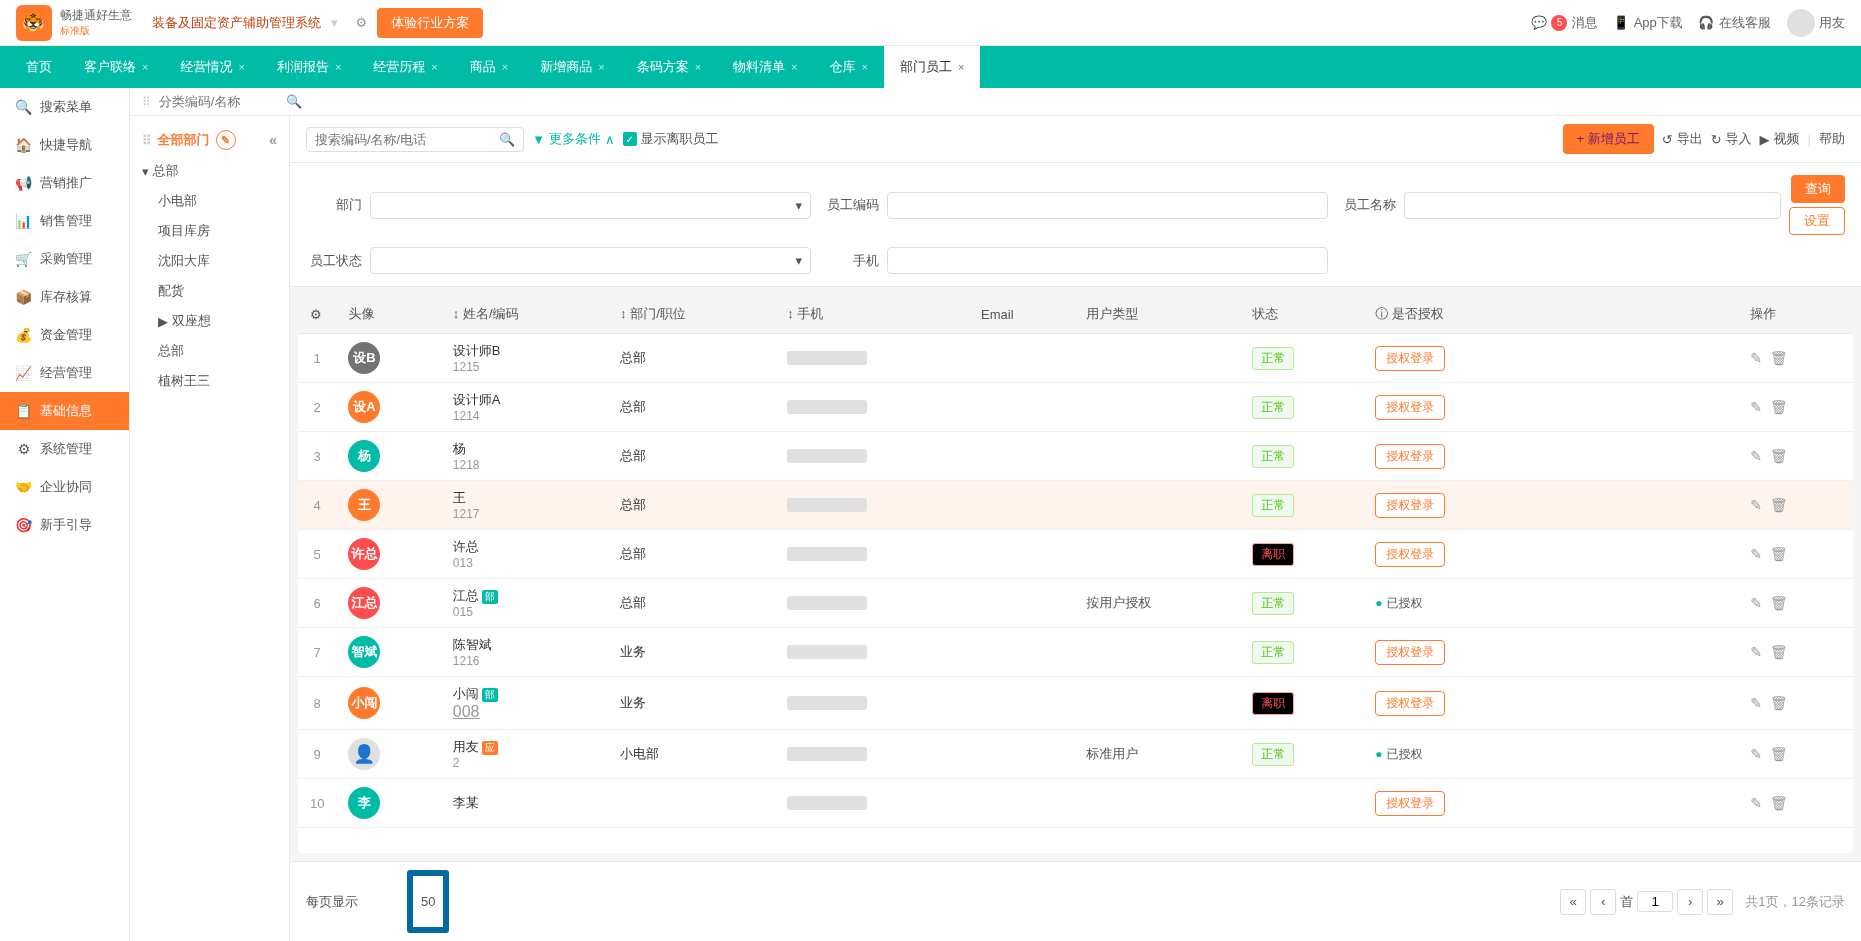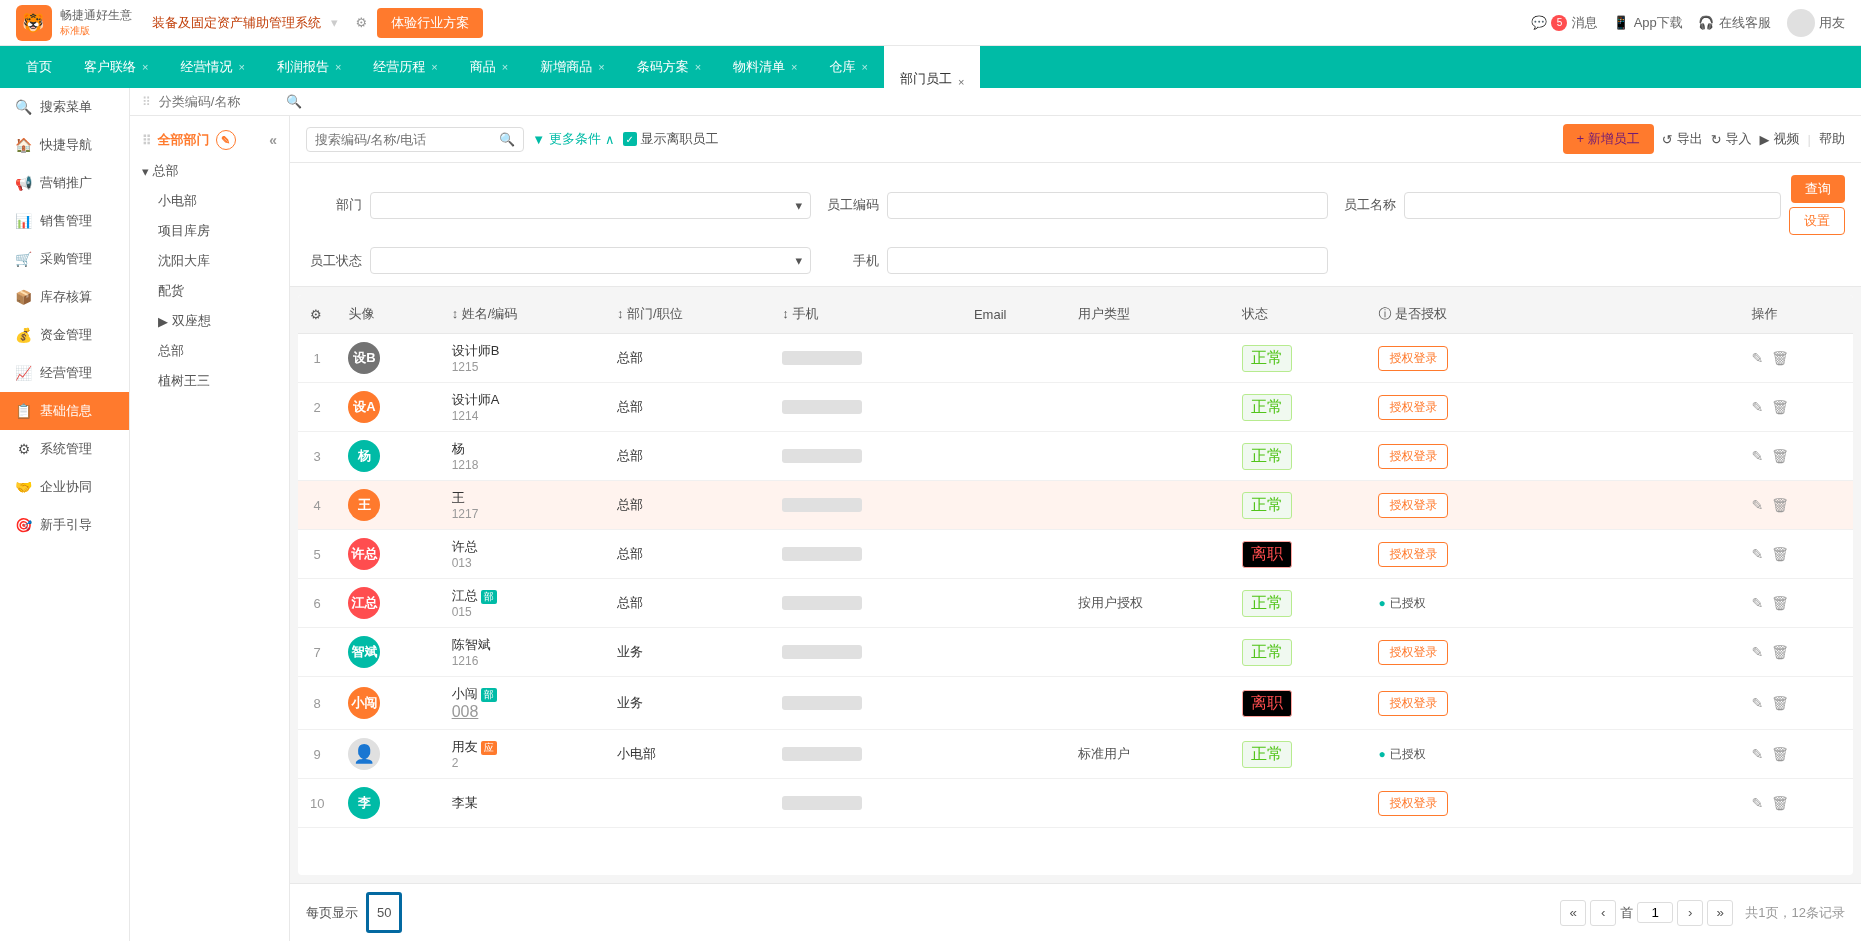--- a/index.html
+++ b/index.html
@@ -26,21 +26,21 @@
     
     .nav-tabs {
       background: #00bba6; display: flex; align-items: center;
       height: 42px; padding: 0 0 0 10px; overflow-x: auto;
     }
     .nav-tab {
       color: #fff; padding: 0 16px; height: 42px; display: flex;
       align-items: center; cursor: pointer; white-space: nowrap;
       font-size: 13px; gap: 6px; position: relative;
     }
-    .nav-tab.active { background: #fff; color: #333; align-items: flex-end; }
+    .nav-tab.active { background: #fff; color: #333; }
     .nav-tab .close-x { font-size: 11px; opacity: 0.7; }
     .nav-tab.active .close-x { color: #333; }
 
     
     .main-layout { display: flex; height: calc(941px - 88px); }
 
     
     .sidebar { width: 130px; background: #fff; border-right: 1px solid #e8e8e8; overflow-y: auto; flex-shrink: 0; }
     .sidebar-menu-item {
       display: flex; align-items: center; padding: 10px 16px;
@@ -91,38 +91,38 @@
     .reset-btn { background: #fff; color: #ff7a2d; border: 1px solid #ff7a2d; border-radius: 4px; padding: 4px 14px; cursor: pointer; font-size: 13px; }
 
     
     .table-area { flex: 1; overflow-y: auto; background: #fff; margin: 8px; border-radius: 4px; }
     table { width: 100%; border-collapse: collapse; font-size: 13px; }
     thead tr { background: #f5f5f5; }
     th { padding: 10px 12px; text-align: left; color: #555; font-weight: normal; border-bottom: 1px solid #e8e8e8; white-space: nowrap; }
     td { padding: 8px 12px; border-bottom: 1px solid #f0f0f0; color: #333; vertical-align: middle; }
     tr.highlighted { background: #fff3ee; }
     .avatar-circle { width: 32px; height: 32px; border-radius: 50%; display: flex; align-items: center; justify-content: center; color: #fff; font-size: 13px; font-weight: bold; }
-    .status-badge { display: inline-block; padding: 2px 8px; border-radius: 3px; font-size: 16px; }
+    .status-badge { display: inline-block; padding: 2px 8px; border-radius: 3px; font-size: 12px; }
     .status-normal { background: #f0f9f0; color: #52c41a; border: 1px solid #b7eb8f; }
     .status-resigned { background: #000000; color: #ff4d4f; border: 1px solid #ffa39e; }
     .auth-btn { border: 1px solid #ff7a2d; color: #ff7a2d; background: #fff; border-radius: 4px; padding: 3px 10px; cursor: pointer; font-size: 12px; }
     .auth-granted { color: #555; font-size: 12px; }
     .auth-granted::before { content: '●'; color: #00bba6; margin-right: 4px; }
     .action-icons { display: flex; gap: 8px; }
     .edit-icon { color: #999; cursor: pointer; font-size: 14px; }
     .del-icon { color: #999; cursor: pointer; font-size: 14px; }
     .tag-dept { display: inline-block; background: #00bba6; color: #fff; font-size: 10px; border-radius: 2px; padding: 0 3px; margin-left: 3px; vertical-align: middle; }
     .tag-apply { display: inline-block; background: #ff7a2d; color: #fff; font-size: 10px; border-radius: 2px; padding: 0 3px; margin-left: 3px; vertical-align: middle; }
     .avatar-gray { width: 32px; height: 32px; border-radius: 50%; background: #e0e0e0; display: flex; align-items: center; justify-content: center; color: #999; font-size: 18px; }
     .blurred { background: #e0e0e0; border-radius: 3px; color: transparent; user-select: none; display: inline-block; width: 80px; height: 14px; }
 
     
     .pagination { background: #fff; border-top: 1px solid #e8e8e8; padding: 8px 16px; display: flex; align-items: center; gap: 8px; font-size: 13px; color: #555; }
     .page-size-label { color: #555; }
-    .page-size-val { border: 3px solid #0369a1; border-radius: 3px; padding: 10px 8px; cursor: pointer; }
+    .page-size-val { border: 6px solid #0369a1; border-radius: 3px; padding: 18px 8px; cursor: pointer; margin-left: 41px; }
     .page-nav { display: flex; align-items: center; gap: 4px; margin-left: auto; }
     .page-btn { width: 26px; height: 26px; border: 1px solid #ddd; border-radius: 3px; background: #fff; cursor: pointer; display: flex; align-items: center; justify-content: center; color: #555; }
     .page-input { width: 36px; border: 1px solid #ddd; border-radius: 3px; padding: 2px 4px; text-align: center; }
     .total-info { color: #999; margin-left: 8px; }
     .search-bar-input { border: none; outline: none; font-size: 13px; color: #999; flex: 1; }
     .gear-icon { color: #999; cursor: pointer; margin-left: 8px; }
   </style>
 </head>
 <body>
 

